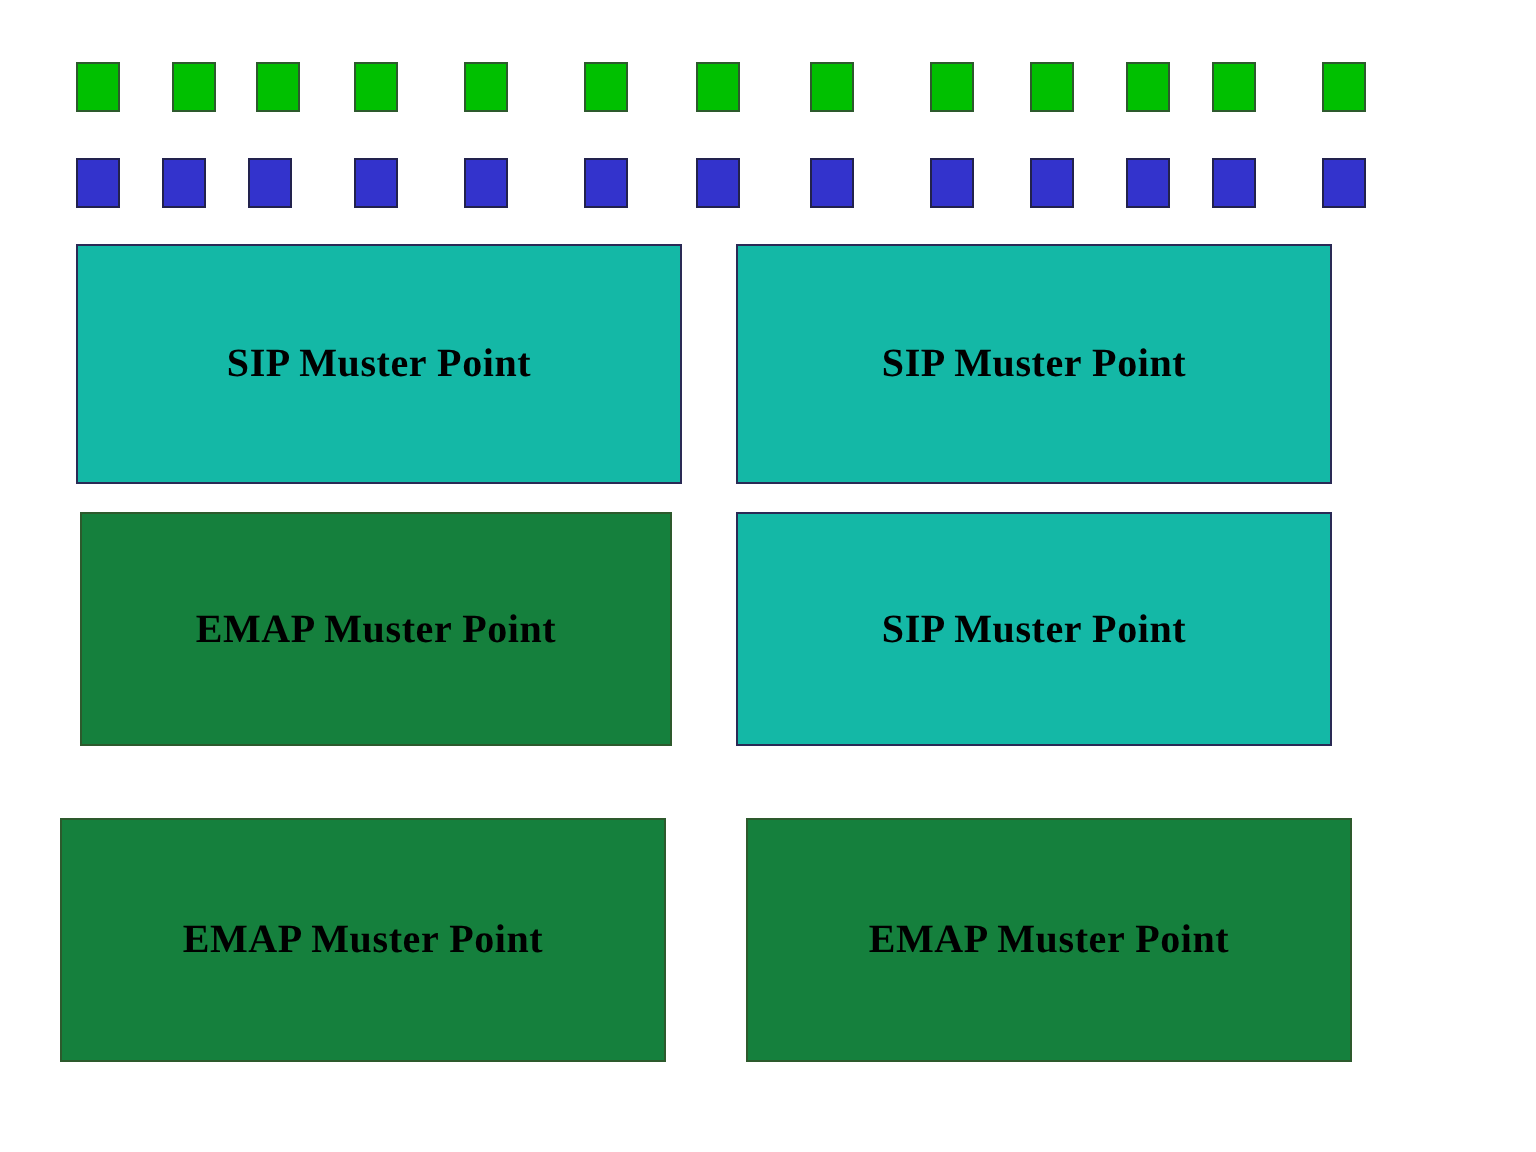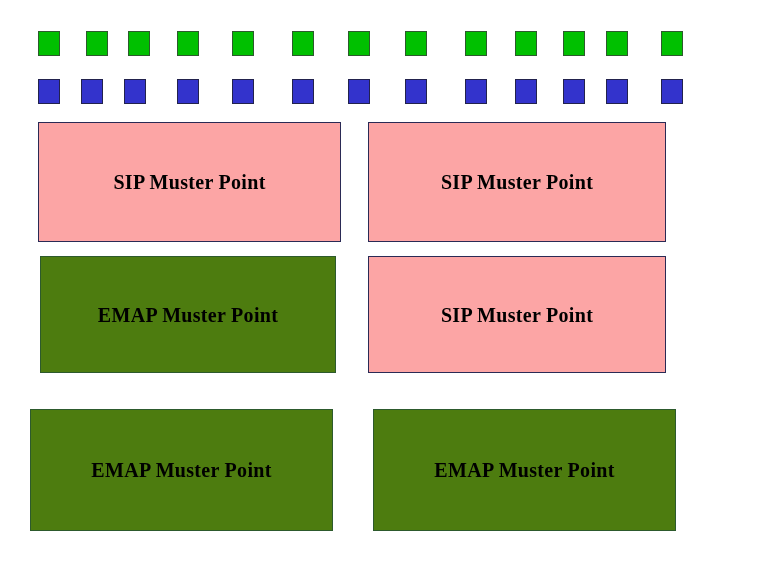--- a/index.html
+++ b/index.html
@@ -47,25 +47,25 @@
   .mp-box {
     position: absolute;
     box-sizing: border-box;
     border: 1px solid #333333;
     display: flex;
     align-items: center;
     justify-content: center;
     text-align: center;
   }
   .mp-box.blue {
-    background: #fca5a5;
+    background: #14b8a6;
     border-color: #2a2a55;
   }
   .mp-box.green {
-    background: #4d7c0f;
+    background: #15803d;
     border-color: #2d5a2d;
   }
   .mp-label {
     font-family: "Liberation Serif", "DejaVu Serif", serif;
     font-weight: bold;
     font-size: 20px;
     color: #000000;
     letter-spacing: 0.3px;
     line-height: 1.1;
     white-space: nowrap;

